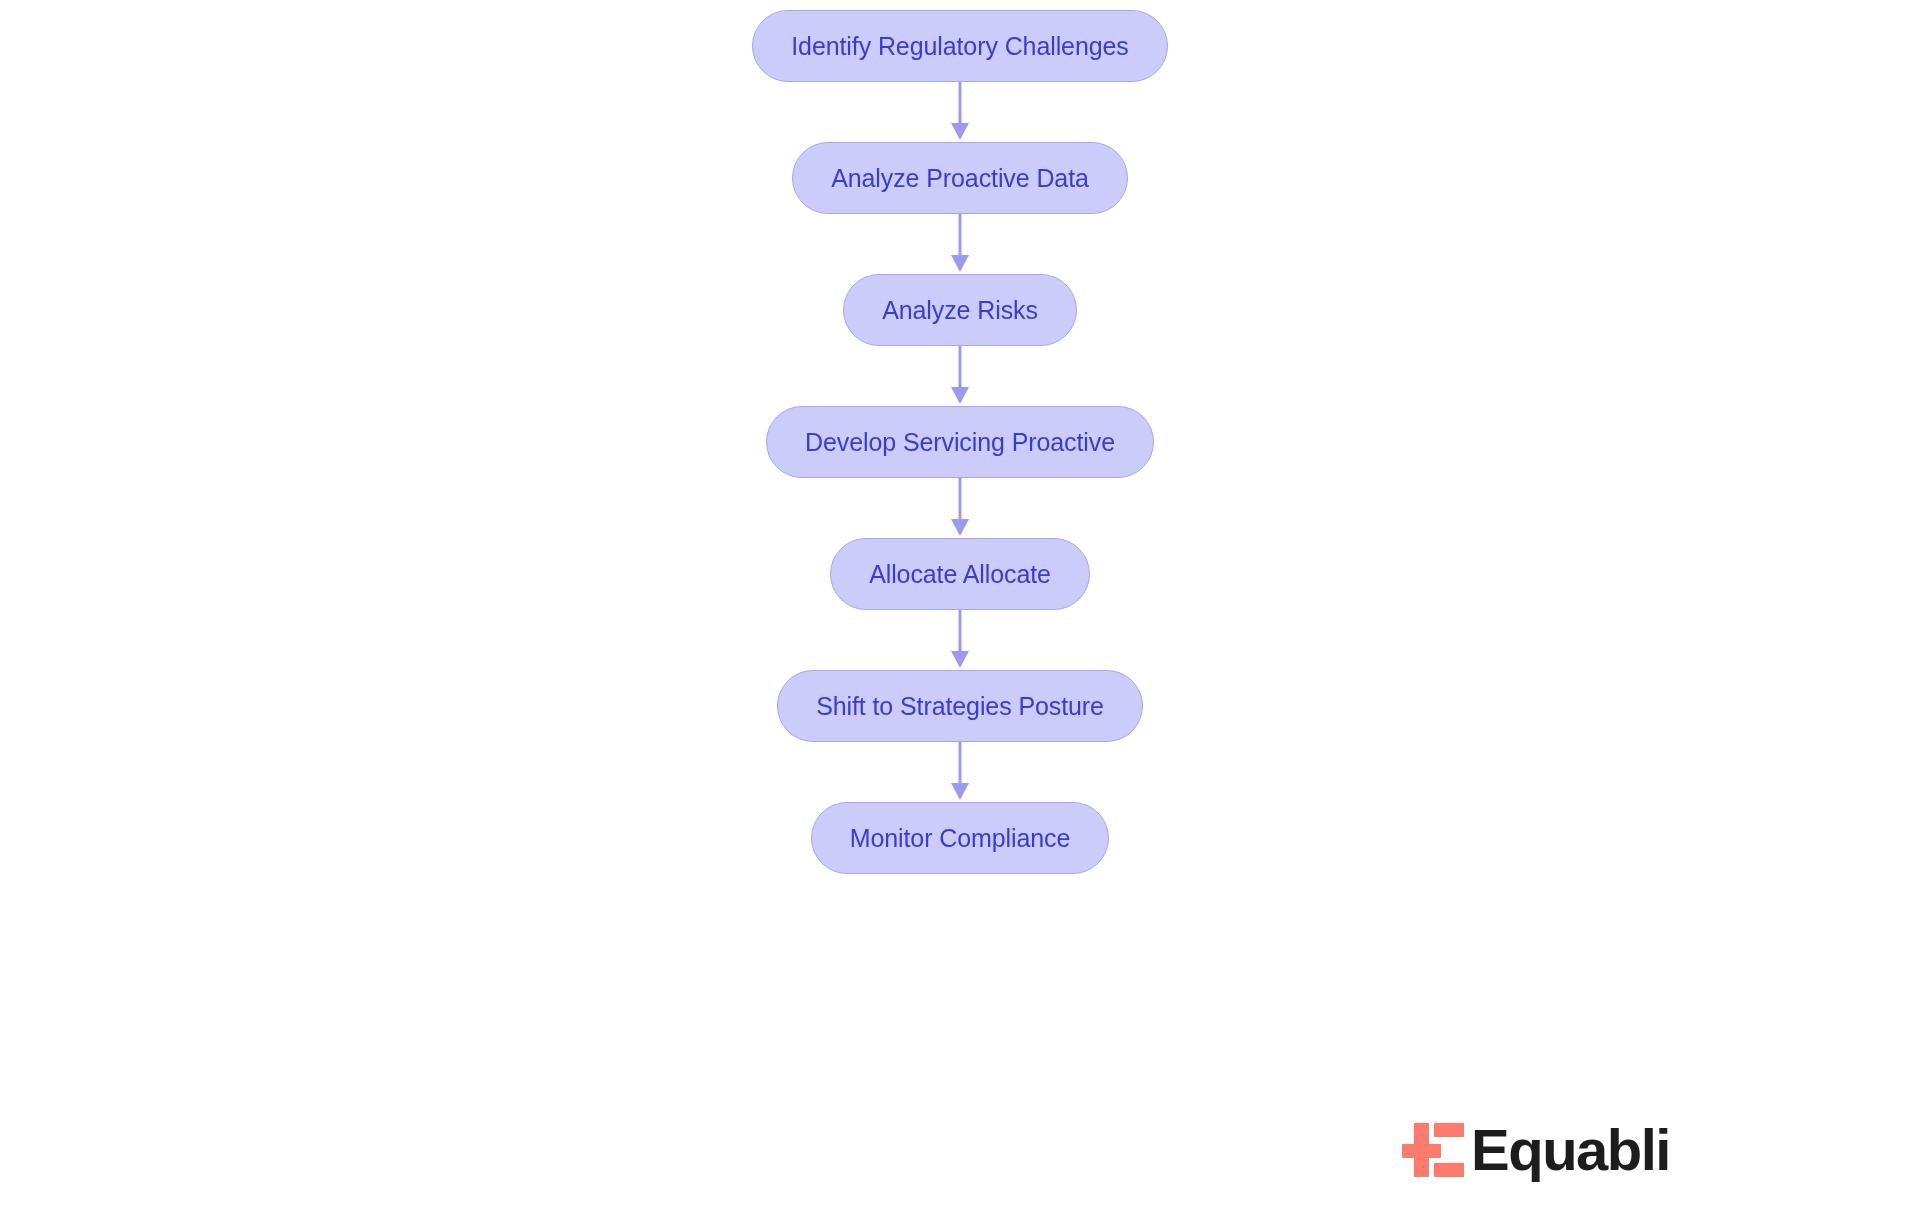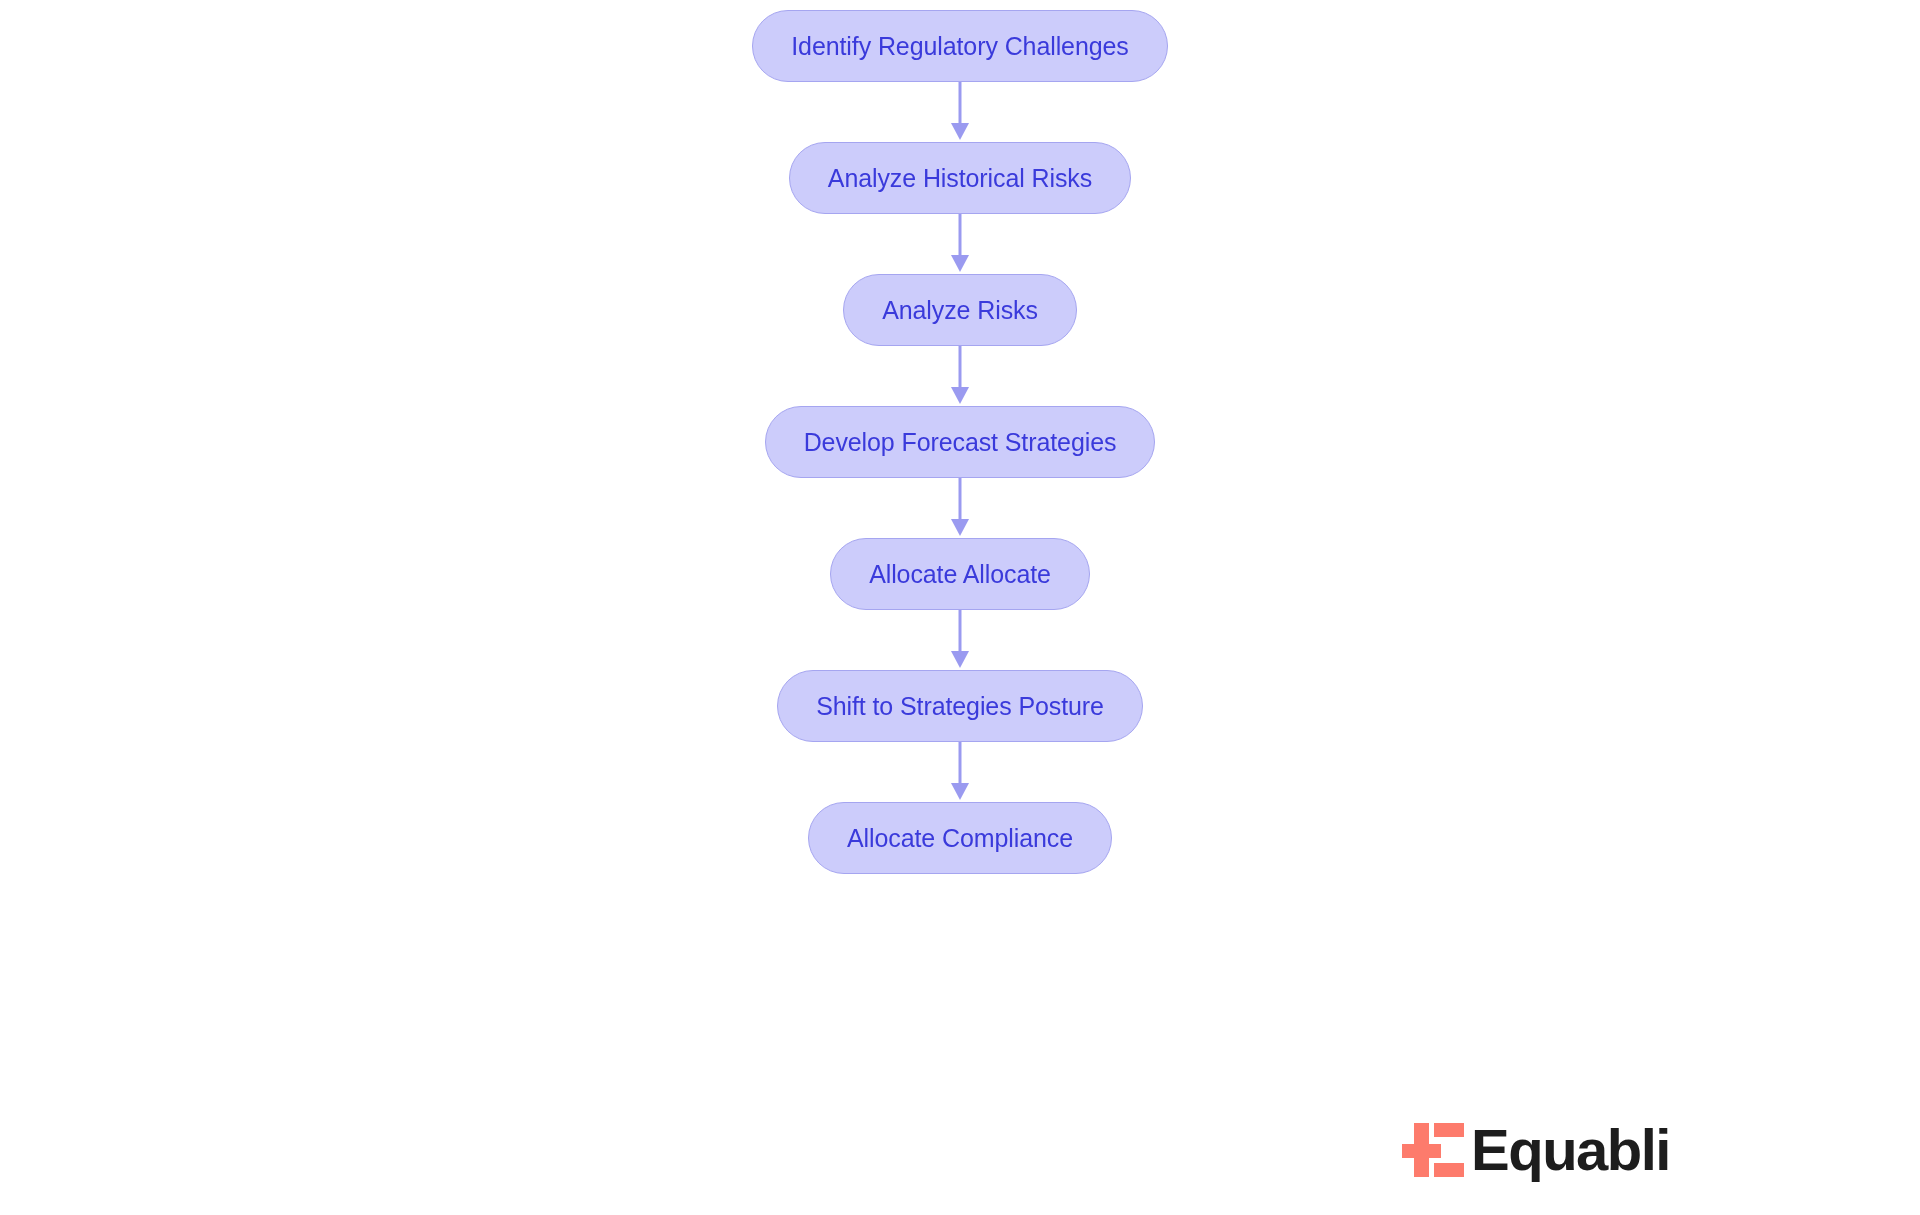--- a/index.html
+++ b/index.html
@@ -117,21 +117,21 @@
     </div>
 
     <div class="connector" style="height:60px;">
       <svg width="40" height="60" viewBox="0 0 40 60" aria-hidden="true">
         <line x1="20" y1="0" x2="20" y2="44" stroke="#9a9af0" stroke-width="3"></line>
         <polygon points="20,58 11,41 29,41" fill="#9a9af0"></polygon>
       </svg>
     </div>
 
     <div class="node">
-      <span class="node-label">Analyze Historical Risks</span>
+      <span class="node-label">Analyze Proactive Data</span>
     </div>
 
     <div class="connector" style="height:60px;">
       <svg width="40" height="60" viewBox="0 0 40 60" aria-hidden="true">
         <line x1="20" y1="0" x2="20" y2="44" stroke="#9a9af0" stroke-width="3"></line>
         <polygon points="20,58 11,41 29,41" fill="#9a9af0"></polygon>
       </svg>
     </div>
 
     <div class="node">
@@ -139,21 +139,21 @@
     </div>
 
     <div class="connector" style="height:60px;">
       <svg width="40" height="60" viewBox="0 0 40 60" aria-hidden="true">
         <line x1="20" y1="0" x2="20" y2="44" stroke="#9a9af0" stroke-width="3"></line>
         <polygon points="20,58 11,41 29,41" fill="#9a9af0"></polygon>
       </svg>
     </div>
 
     <div class="node">
-      <span class="node-label">Develop Forecast Strategies</span>
+      <span class="node-label">Develop Servicing Proactive</span>
     </div>
 
     <div class="connector" style="height:60px;">
       <svg width="40" height="60" viewBox="0 0 40 60" aria-hidden="true">
         <line x1="20" y1="0" x2="20" y2="44" stroke="#9a9af0" stroke-width="3"></line>
         <polygon points="20,58 11,41 29,41" fill="#9a9af0"></polygon>
       </svg>
     </div>
 
     <div class="node">
@@ -172,21 +172,21 @@
     </div>
 
     <div class="connector" style="height:60px;">
       <svg width="40" height="60" viewBox="0 0 40 60" aria-hidden="true">
         <line x1="20" y1="0" x2="20" y2="44" stroke="#9a9af0" stroke-width="3"></line>
         <polygon points="20,58 11,41 29,41" fill="#9a9af0"></polygon>
       </svg>
     </div>
 
     <div class="node">
-      <span class="node-label">Allocate Compliance</span>
+      <span class="node-label">Monitor Compliance</span>
     </div>
 
   </div>
 
   <div id="brand-logo">
     <span class="logo-mark">
       <i class="lm-v"></i>
       <i class="lm-h"></i>
       <i class="lm-tr"></i>
       <i class="lm-br"></i>

